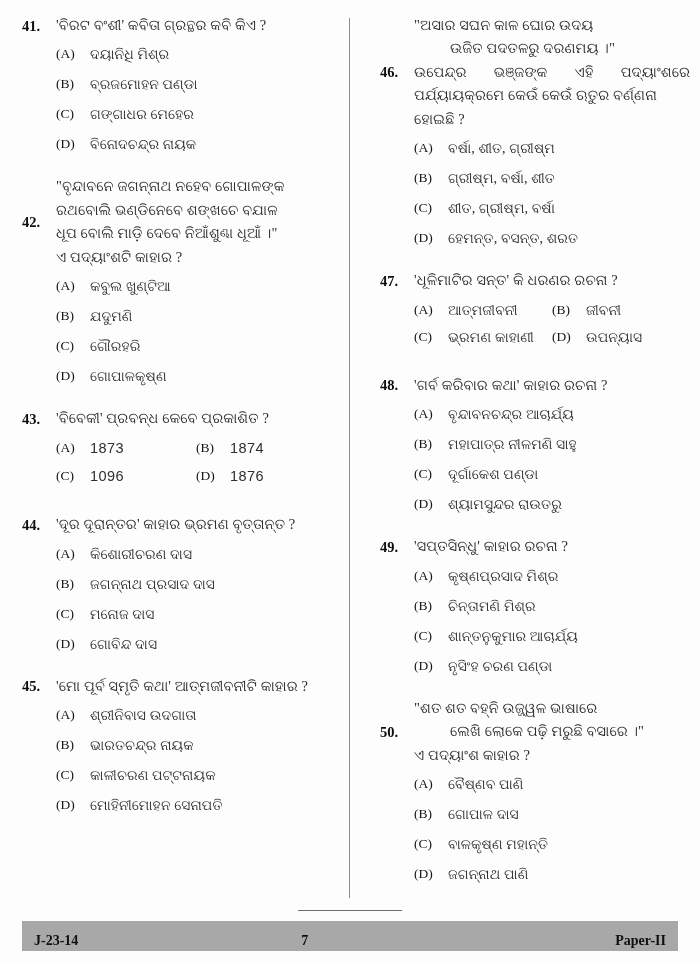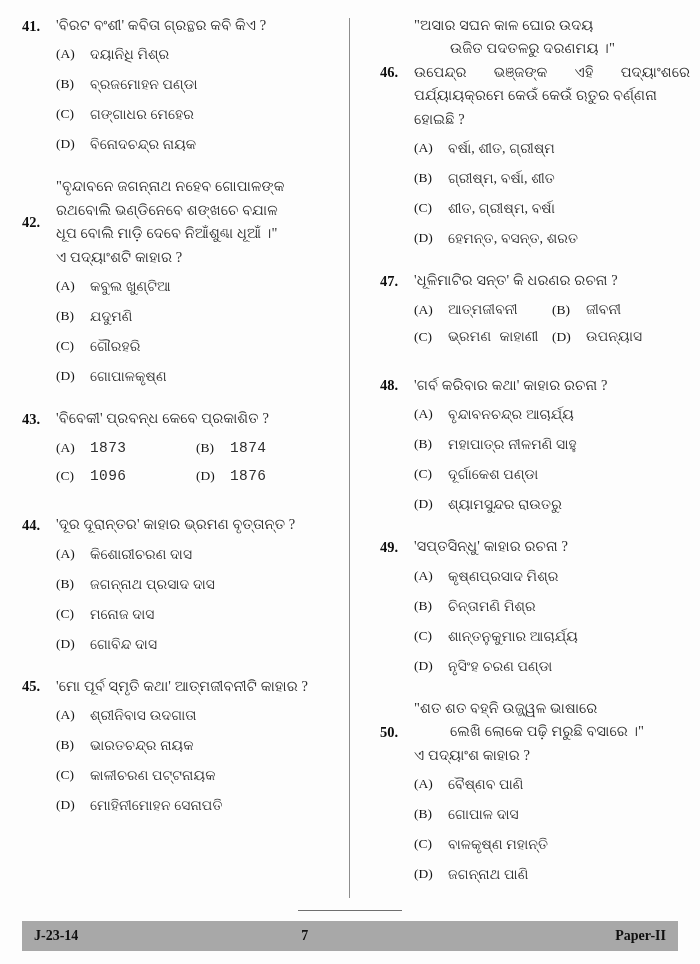--- a/index.html
+++ b/index.html
@@ -111,21 +111,21 @@
   .options.two-col {
     display: flex;
     flex-wrap: wrap;
   }
   .options.two-col .opt {
     width: 50%;
     box-sizing: border-box;
     margin-bottom: 6px;
   }
   .options.two-col .opt-text {
-    font-family: Liberation Mono, monospace;
+    font-family: Liberation Sans, sans-serif;
   }
   .options.num .opt-text {
     font-size: 14.5px;
     letter-spacing: .4px;
   }
 
   
   .foot-rule {
     position: absolute;
     left: 298px;
@@ -135,23 +135,23 @@
     background: #6f6f6f;
   }
   .footer {
     position: absolute;
     left: 22px;
     top: 921px;
     width: 656px;
     height: 30px;
     background: #a8a8a8;
     display: flex;
-    align-items: center;
+    align-items: flex-start;
     box-sizing: border-box;
-    padding: 0 12px;
+    padding: 12px 12px;
   }
   .footer-left,
   .footer-center,
   .footer-right {
     font-weight: bold;
     font-size: 14px;
     color: #101010;
   }
   .footer-left { flex: 0 0 auto; }
   .footer-center {

